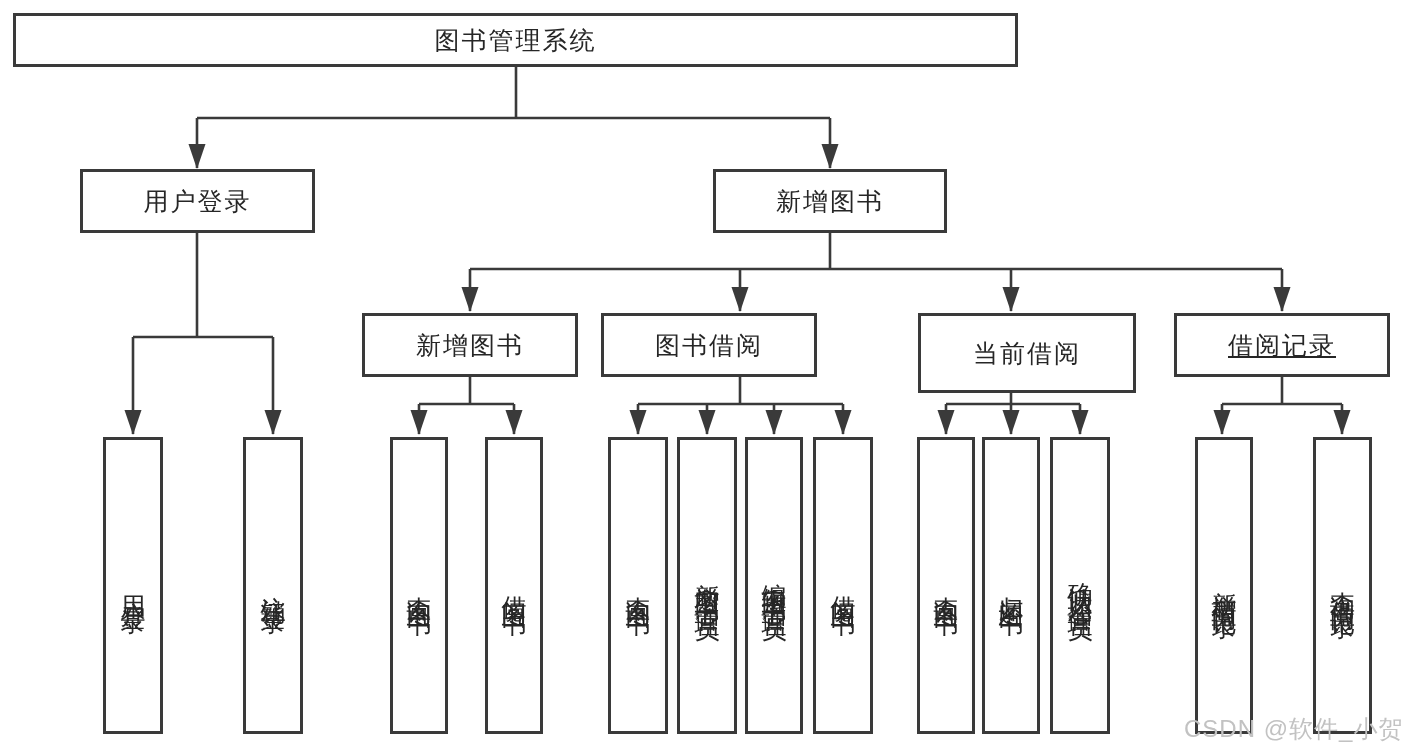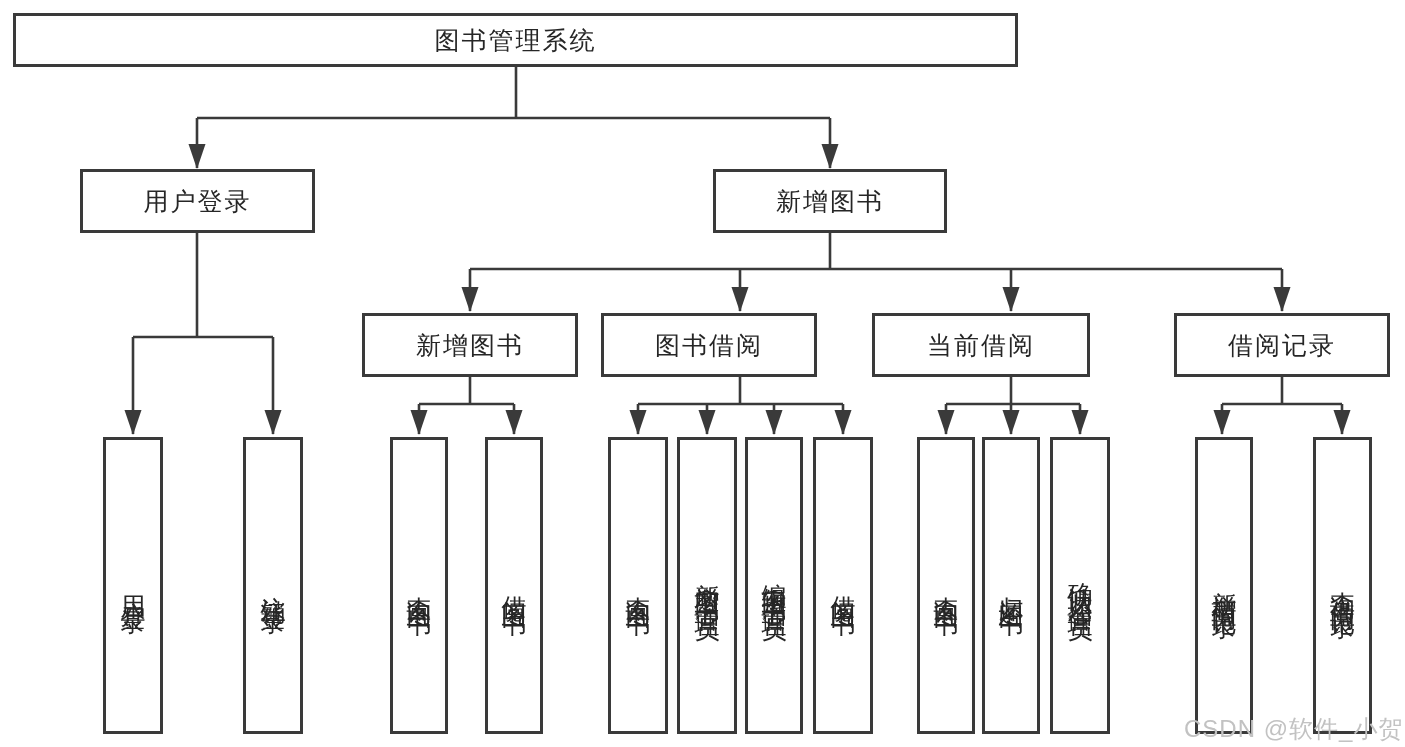--- a/index.html
+++ b/index.html
@@ -109,22 +109,22 @@
     <path d="M1342,404 L1342,434" marker-end="url(#arrow)"></path>
   </svg>
 
   <div class="box" style="left:13px;top:13px;width:1005px;height:54px;">图书管理系统</div>
 
   <div class="box" style="left:80px;top:169px;width:235px;height:64px;">用户登录</div>
   <div class="box" style="left:713px;top:169px;width:234px;height:64px;">新增图书</div>
 
   <div class="box" style="left:362px;top:313px;width:216px;height:64px;">新增图书</div>
   <div class="box" style="left:601px;top:313px;width:216px;height:64px;">图书借阅</div>
-  <div class="box" style="left:872px;top:313px;width:218px;height:64px;">当前借阅</div>
-  <div class="box" style="left:1174px;top:313px;width:216px;height:64px;">借阅记录</div>
+  <div class="box" style="left:918px;top:313px;width:218px;height:80px;">当前借阅</div>
+  <div class="box" style="left:1174px;top:313px;width:216px;height:64px;text-decoration:underline;">借阅记录</div>
 
   <div class="vbox" style="left:103px;top:437px;width:60px;height:297px;">用户登录</div>
   <div class="vbox" style="left:243px;top:437px;width:60px;height:297px;">注销登录</div>
 
   <div class="vbox" style="left:390px;top:437px;width:58px;height:297px;">查询图书</div>
   <div class="vbox" style="left:485px;top:437px;width:58px;height:297px;">借阅图书</div>
 
   <div class="vbox" style="left:608px;top:437px;width:60px;height:297px;">查询图书</div>
   <div class="vbox" style="left:677px;top:437px;width:60px;height:297px;">新增图书（管理员）</div>
   <div class="vbox" style="left:745px;top:437px;width:58px;height:297px;">编辑图书（管理员）</div>

